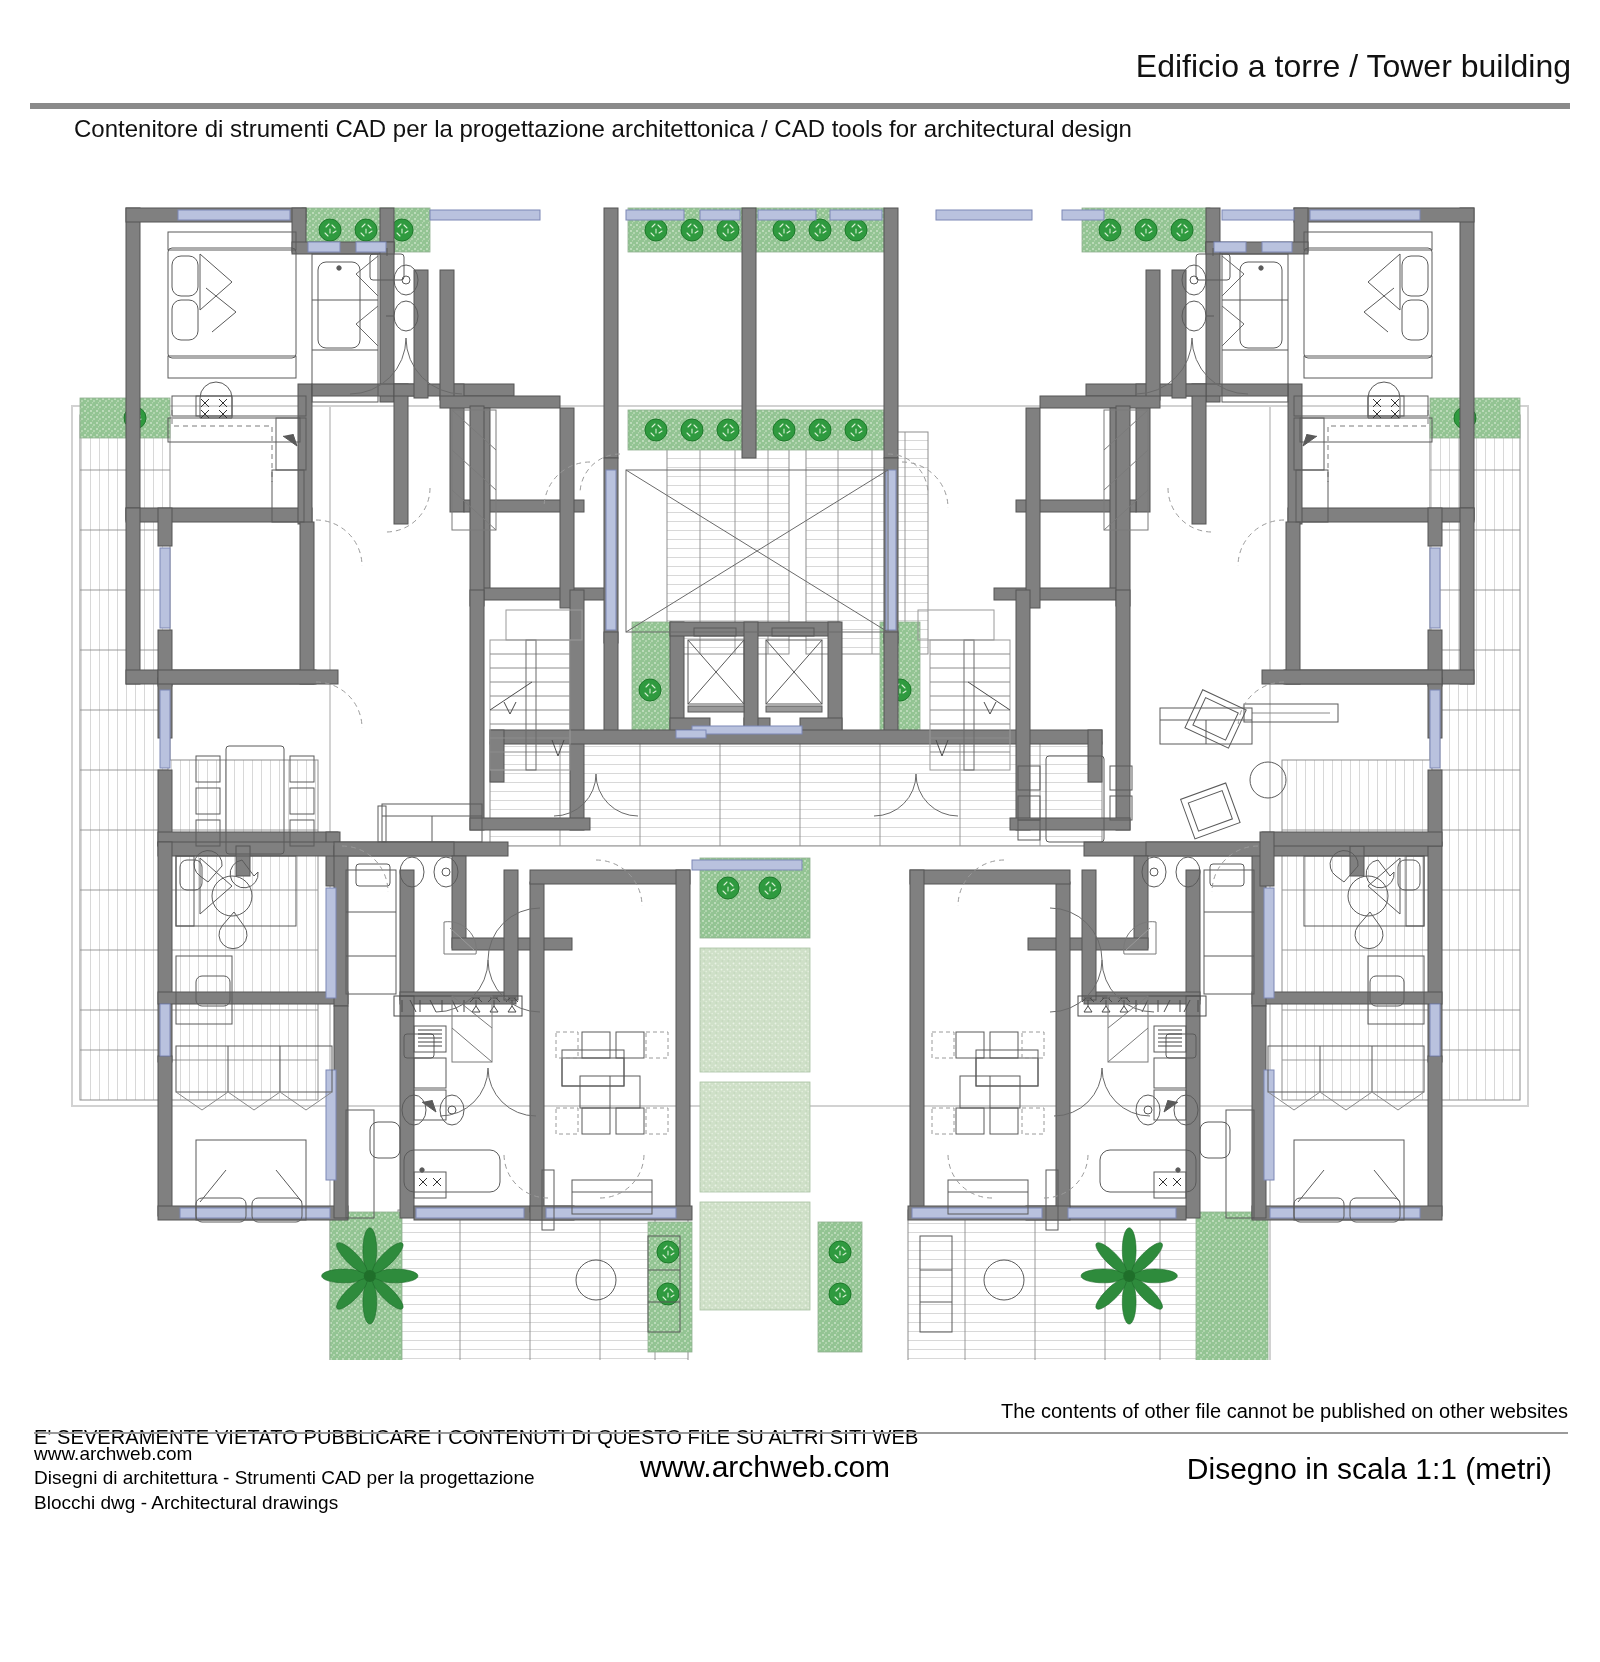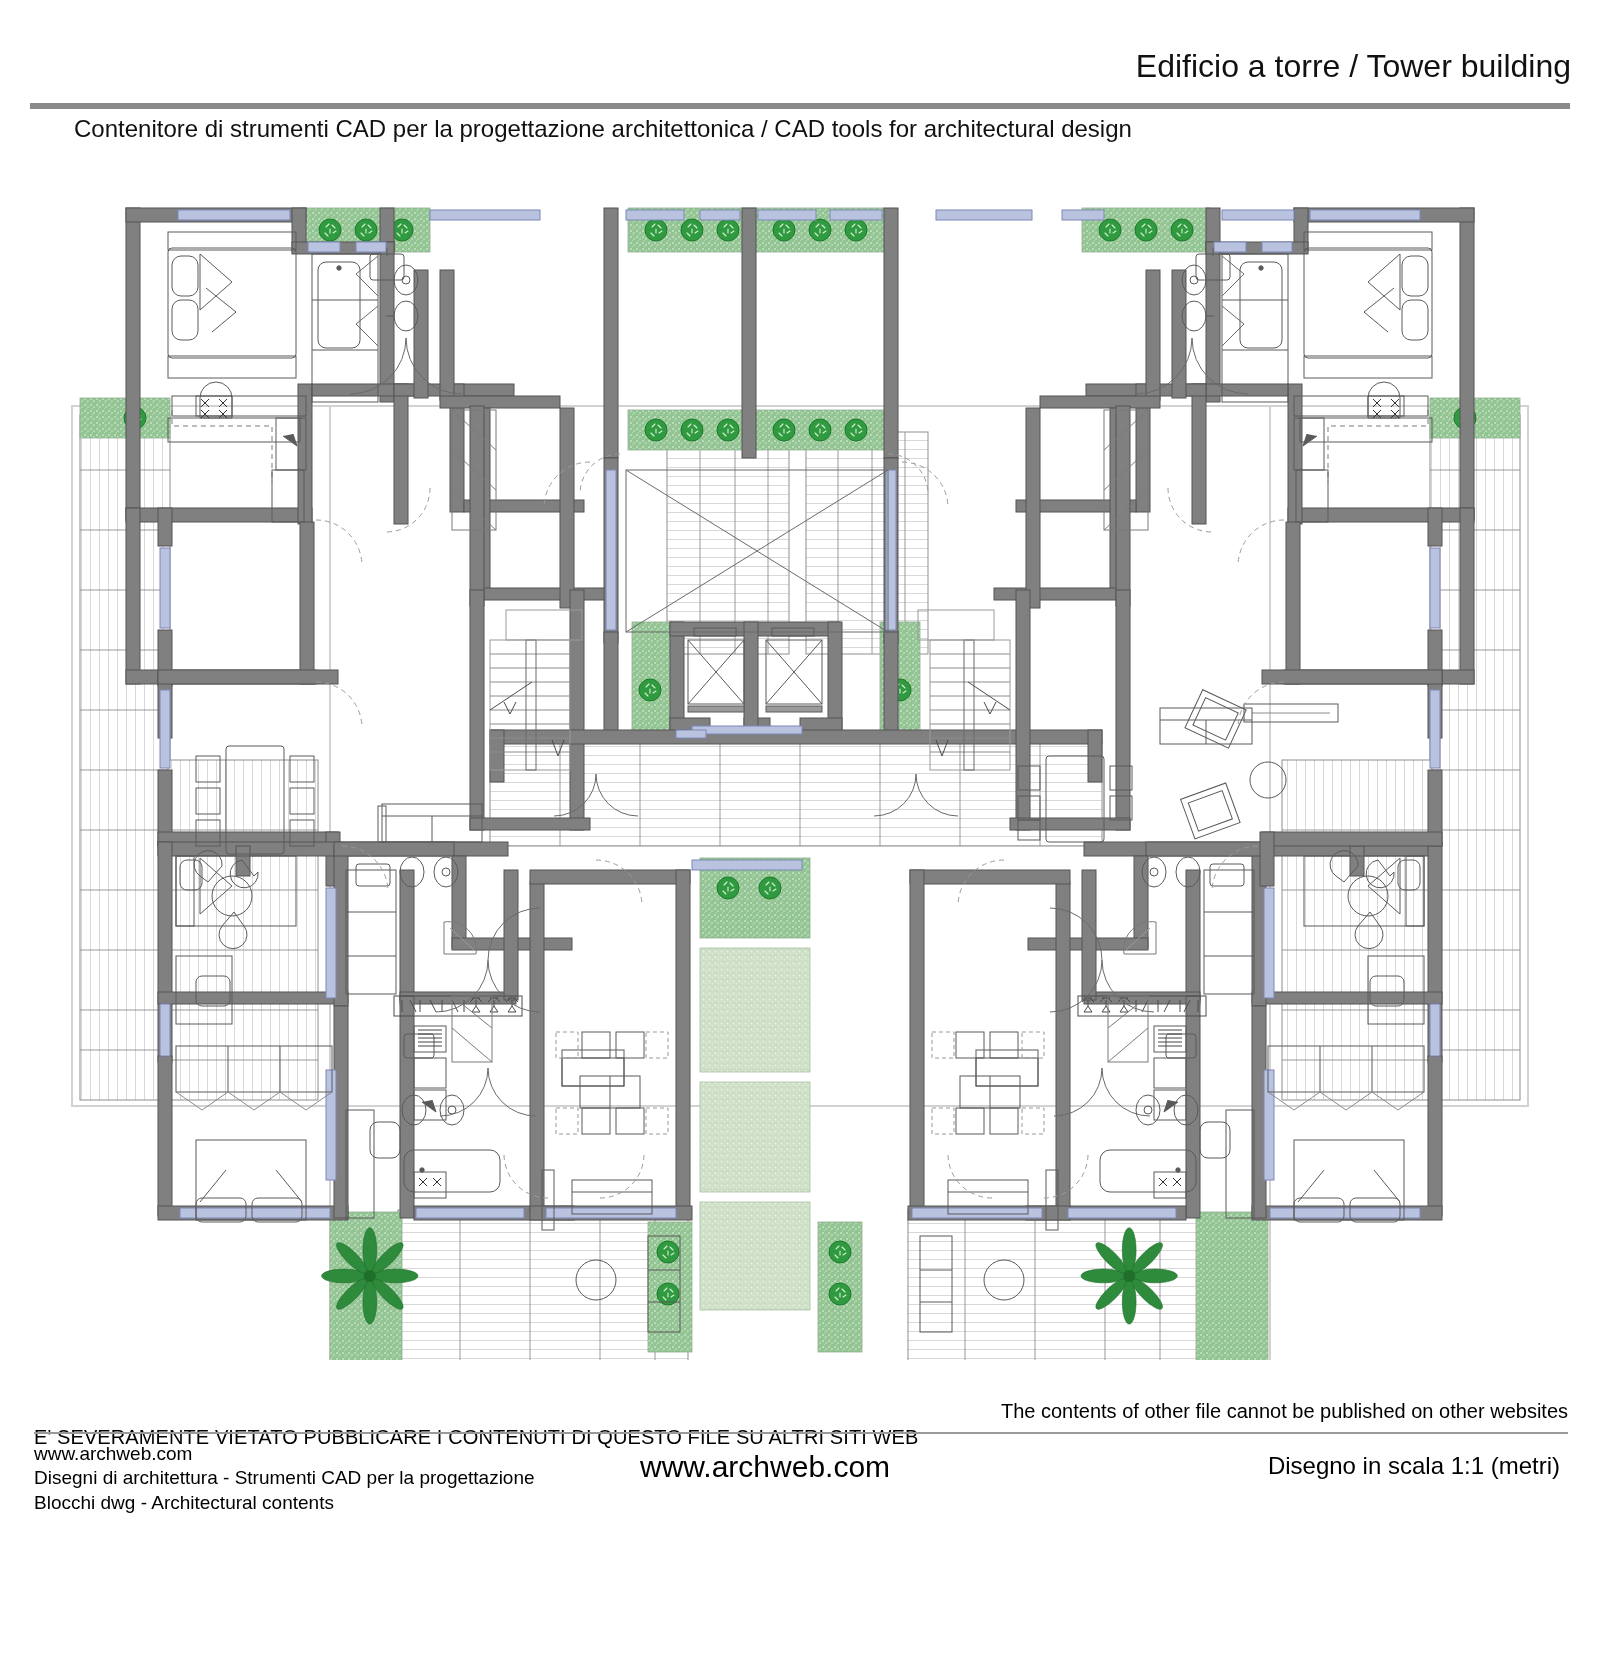--- a/index.html
+++ b/index.html
@@ -122,22 +122,22 @@
   }
   .footer-left div { white-space: nowrap; }
   .footer-center {
     position: absolute;
     left: 640px; top: 60px;
     font-size: 30px;
     white-space: nowrap;
   }
   .footer-right {
     position: absolute;
-    right: 40px; top: 62px;
-    font-size: 24px;
+    right: 48px; top: 62px;
+    font-size: 30px;
     white-space: nowrap;
   }
 </style>
 </head>
 <body>
 
 <div class="header">
 
 
   <div class="header-title">Edificio a torre / Tower building</div>
@@ -1007,17 +1007,17 @@
 
 <div class="footer">
   <div class="notice-row">
     <div class="notice-it">E' SEVERAMENTE VIETATO PUBBLICARE I CONTENUTI DI QUESTO FILE SU ALTRI SITI WEB</div>
     <div class="notice-en">The contents of other file cannot be published on other websites</div>
   </div>
   <div class="footer-rule"></div>
   <div class="footer-left">
     <div>www.archweb.com</div>
     <div>Disegni di architettura - Strumenti CAD  per la progettazione</div>
-    <div>Blocchi dwg - Architectural contents</div>
+    <div>Blocchi dwg - Architectural drawings</div>
   </div>
   <div class="footer-center">www.archweb.com</div>
   <div class="footer-right">Disegno in scala 1:1 (metri)</div>
 </div>
 
 </body></html>

